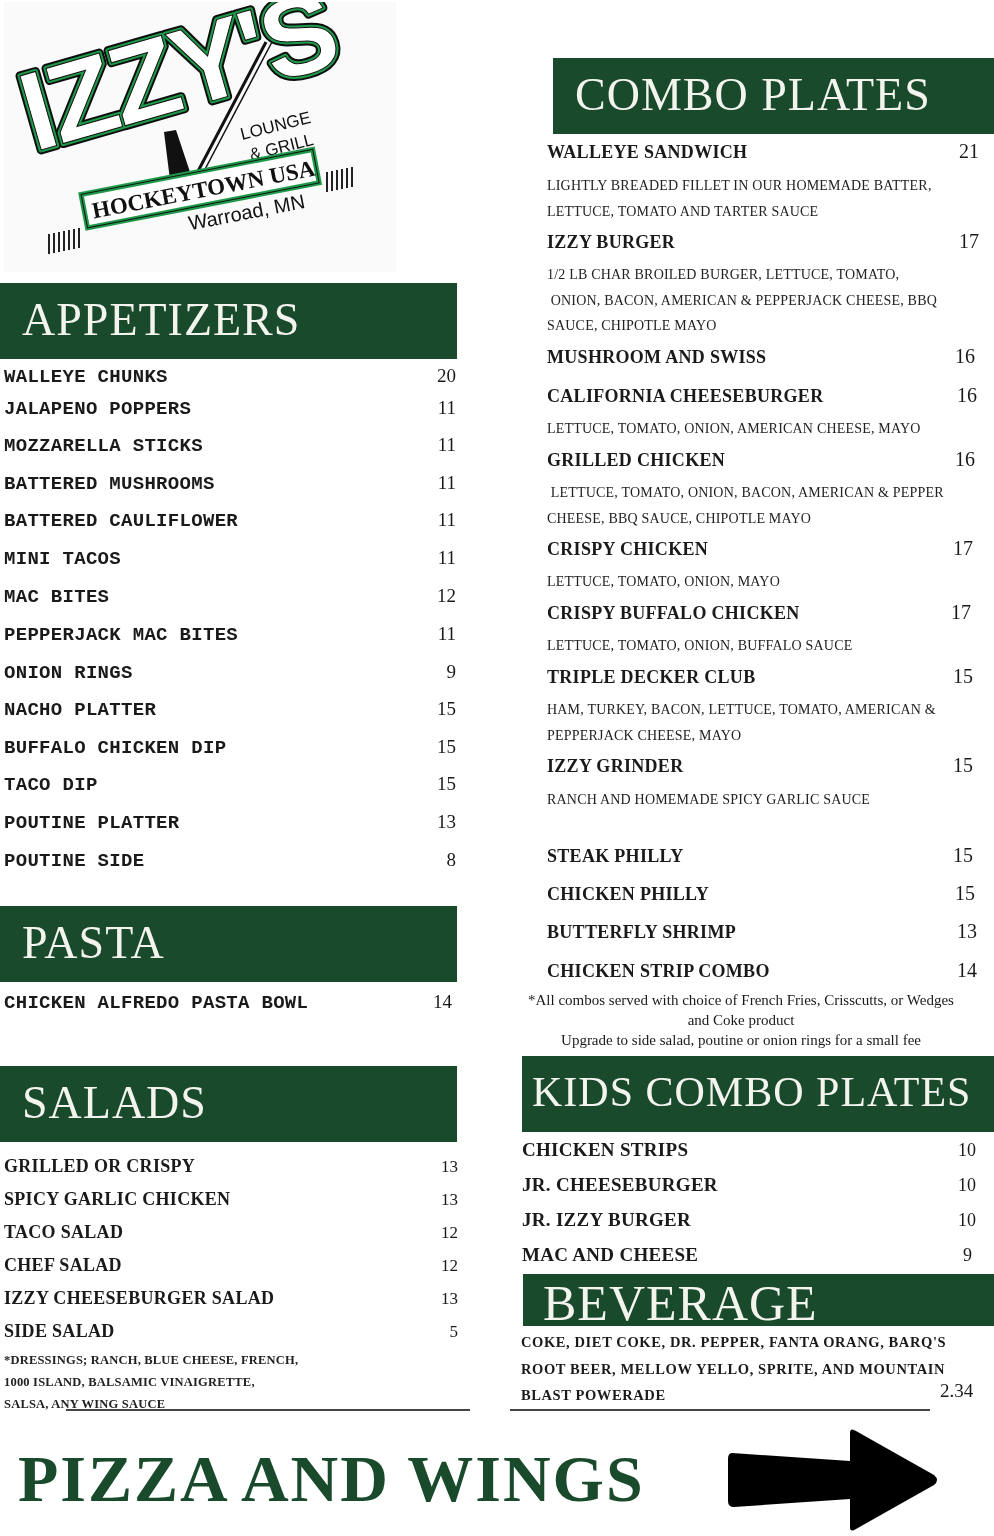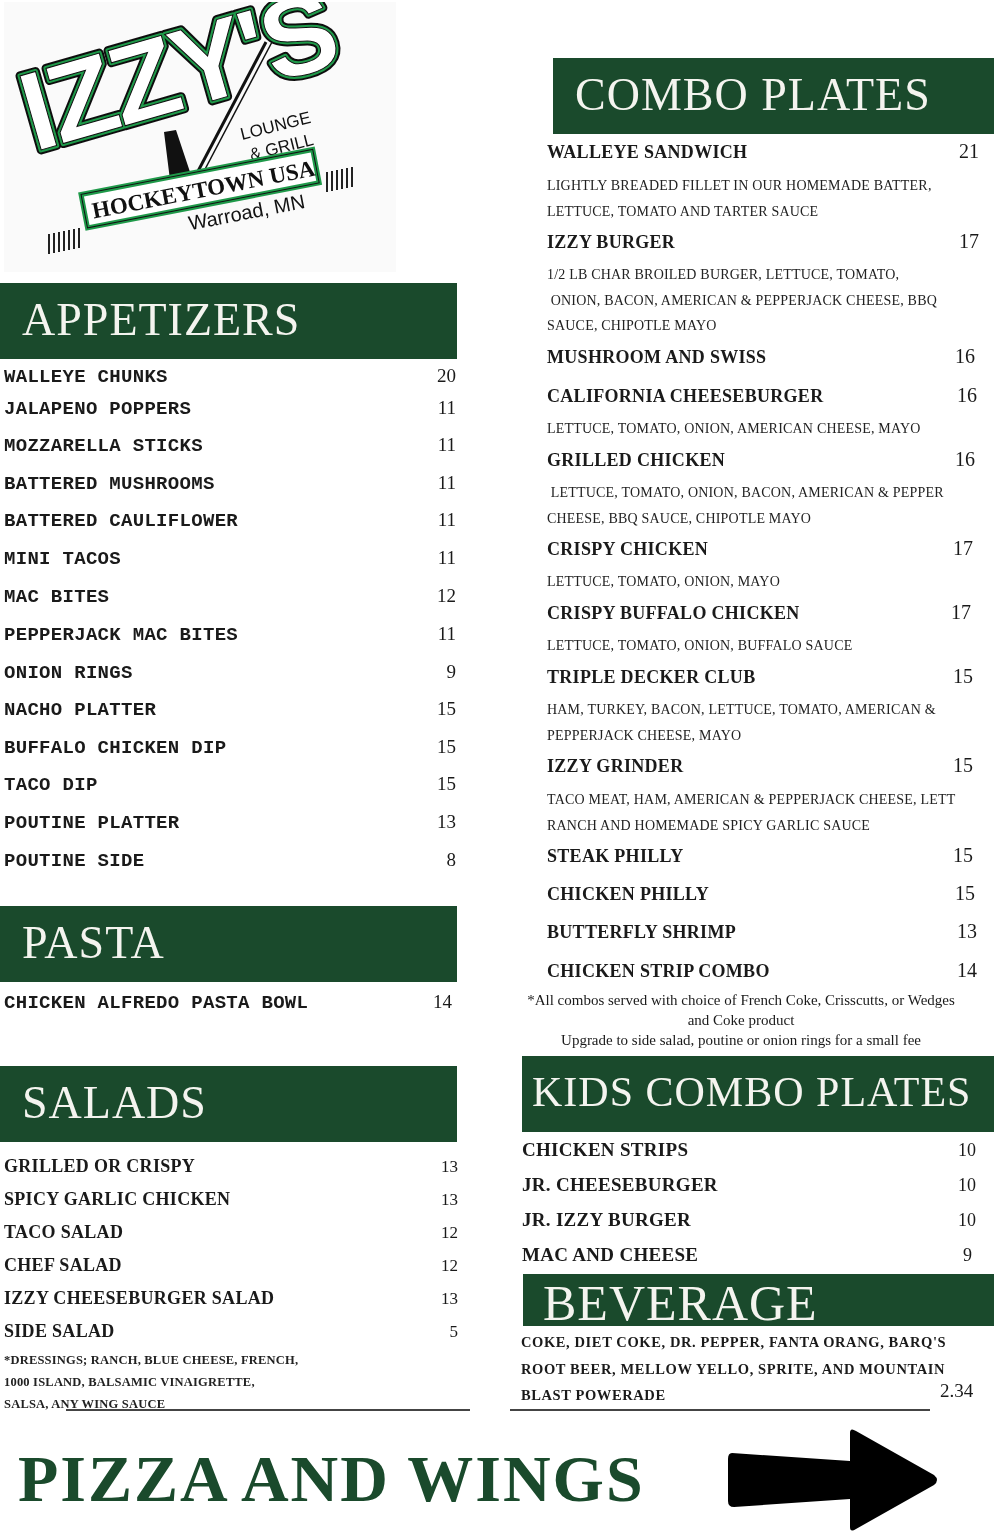--- a/index.html
+++ b/index.html
@@ -269,21 +269,20 @@
   <div class="desc" style="left:547px; top:697px;">
       <div>HAM, TURKEY, BACON, LETTUCE, TOMATO, AMERICAN &amp;</div>
       <div>PEPPERJACK CHEESE, MAYO</div>
     </div>
 
   <div class="row" style="left:547px; width:426px; top:754px;">
       <span class="name">IZZY GRINDER</span>
       <span class="price">15</span>
     </div>
   <div class="desc" style="left:547px; top:787px; width:447px; overflow:hidden;">
-      <div>TACO MEAT, HAM, AMERICAN &amp; PEPPERJACK CHEESE, LETT</div>
       <div>RANCH AND HOMEMADE SPICY GARLIC SAUCE</div>
     </div>
 
   <div class="row" style="left:547px; width:426px; top:844px;">
       <span class="name">STEAK PHILLY</span>
       <span class="price">15</span>
     </div>
   <div class="row" style="left:547px; width:428px; top:882px;">
       <span class="name">CHICKEN PHILLY</span>
       <span class="price">15</span>
@@ -292,21 +291,21 @@
       <span class="name">BUTTERFLY SHRIMP</span>
       <span class="price">13</span>
     </div>
   <div class="row" style="left:547px; width:430px; top:959px;">
       <span class="name">CHICKEN STRIP COMBO</span>
       <span class="price">14</span>
     </div>
 </div>
 
 <div class="note" style="left:494px; top:990px; width:494px;">
-  <div>*All combos served with choice of French Coke, Crisscutts, or Wedges</div>
+  <div>*All combos served with choice of French Fries, Crisscutts, or Wedges</div>
   <div>and Coke product</div>
   <div>Upgrade to side salad, poutine or onion rings for a small fee</div>
 </div>
 
 <div class="bar" style="left:522px; top:1056px; width:472px; height:76px;">
   <span style="left:10px; top:12px; font-size:42px;">KIDS COMBO PLATES</span>
 </div>
 <div class="kids">
   <div class="row" style="left:522px; width:454px; top:1135px;">
       <span class="name" style="margin-top:4px">CHICKEN STRIPS</span>

